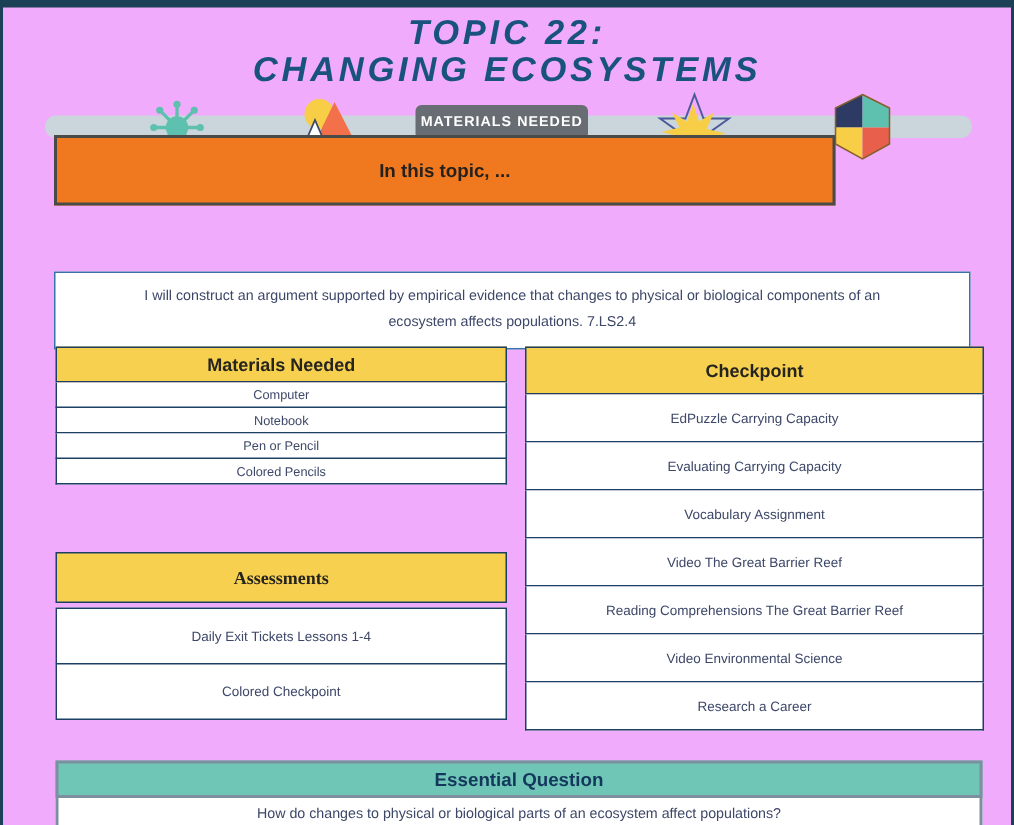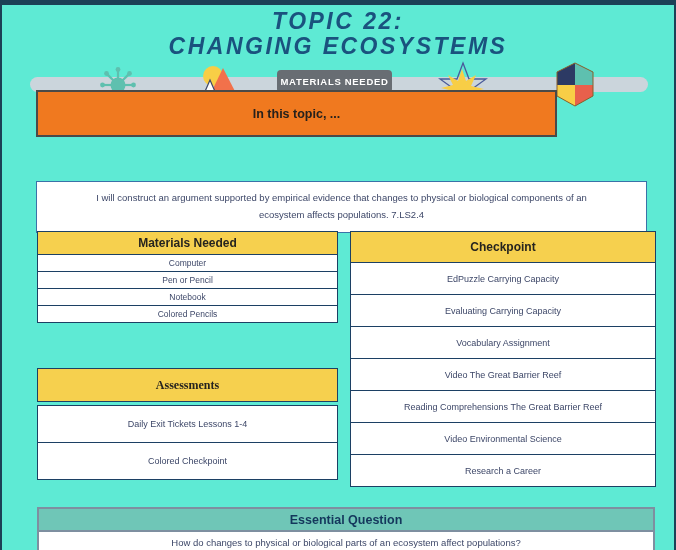--- a/index.html
+++ b/index.html
@@ -1,17 +1,17 @@
 <!DOCTYPE html>
 <html><head>
 <meta charset="utf-8">
 <style>
   html,body{margin:0;padding:0;background:#e8e8e8;}
   .page{
-    position:relative;width:676px;height:550px;background:#5eead4;
+    position:relative;width:676px;height:550px;background:#f0abfc;
     font-family:"Liberation Sans", sans-serif;overflow:hidden;margin:0 auto;
   }
   .edge-top{position:absolute;top:0;left:0;right:0;height:5px;background:#1c4156;}
   .edge-left{position:absolute;top:0;left:0;bottom:0;width:2px;background:#1c4156;}
   .edge-right{position:absolute;top:0;right:0;bottom:0;width:2px;background:#1c4156;}
 
   .title{
     position:absolute;top:9px;left:0;right:0;text-align:center;
     color:#1a527e;font-weight:bold;font-style:italic;
     font-size:23px;line-height:25px;letter-spacing:2.5px;
@@ -140,22 +140,22 @@
     <path d="M21 1 L39 10 L39 34 L21 44 L3 34 L3 10 Z" fill="none" stroke="#875f2a" stroke-width="1"></path>
   </svg>
 
   <div class="topic-header">In this topic, ...</div>
   <div class="topic-body">I will construct an argument supported by empirical evidence that changes to physical or biological components of an ecosystem affects populations. 7.LS2.4</div>
 
   <div class="tbl" id="materials">
     <div class="tbl-header">Materials Needed</div>
     <div>
         <div class="trow">Computer</div>
+        <div class="trow">Notebook</div>
         <div class="trow">Pen or Pencil</div>
-        <div class="trow">Notebook</div>
         <div class="trow">Colored Pencils</div>
       </div>
   </div>
 
   <div class="tbl" id="activities">
     <div class="tbl-header">Checkpoint</div>
     <div>
         <div class="trow">EdPuzzle Carrying Capacity</div>
         <div class="trow">Evaluating Carrying Capacity</div>
         <div class="trow">Vocabulary Assignment</div>

